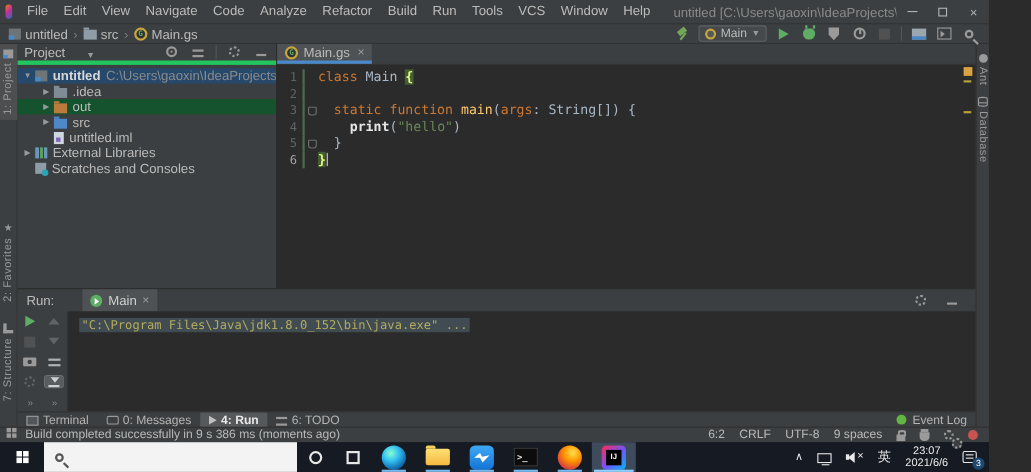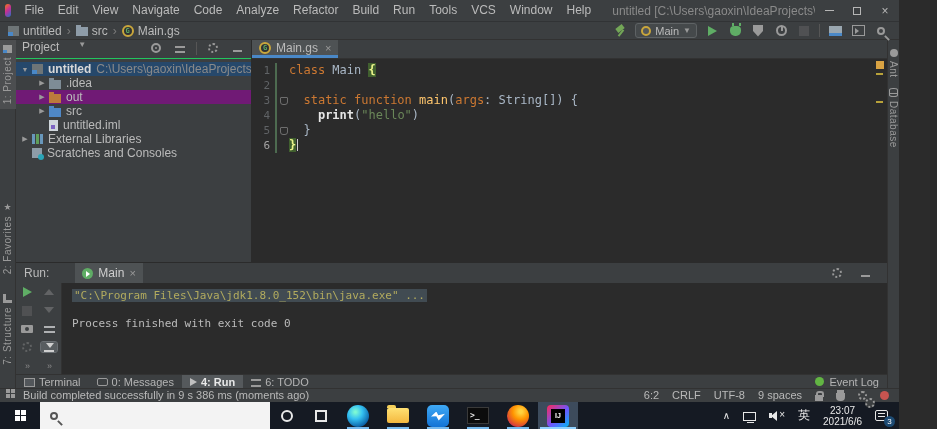--- a/index.html
+++ b/index.html
@@ -37,32 +37,32 @@
   .svert{display:flex;flex-direction:column;align-items:center;gap:4px;padding:5px 0;color:#9a9a9a;font-size:10px}
   .svert .lab{writing-mode:vertical-rl;transform:rotate(180deg);letter-spacing:.5px}
   .stripeR .svert .lab{transform:none}
   .svert.on{background:#4c4e50;width:16px}
   .sbot{margin-top:auto;display:flex;flex-direction:column;gap:10px;margin-bottom:18px}
   .center{flex:1;display:flex;flex-direction:column;min-width:0}
   .mainrow{height:222px;display:flex;flex:none}
 
   
   .project{width:236px;flex:none;background:#3c3f41;border-right:1px solid #2b2b2b;display:flex;flex-direction:column}
-  .phead{height:19px;flex:none;display:flex;align-items:flex-start;padding:0 6px;gap:19px;border-bottom:1px solid #22c55e}
+  .phead{height:19px;flex:none;display:flex;align-items:flex-end;padding:0 6px;gap:19px;border-bottom:4px solid #22c55e}
   .phead .dd{font-size:8px;color:#9a9a9a}
   .phico{margin-left:auto;display:flex;align-items:center;gap:8px}
   .ptree{flex:1;overflow:hidden;padding-top:3px}
   .trow{height:14px;display:flex;align-items:center;white-space:nowrap;padding-left:2px;color:#bbbbbb}
   .trow.lvl1{padding-left:19px}
   .tarrow{width:14px;text-align:center;font-size:7px;color:#9a9a9a;flex:none}
   .tlabel{margin-left:5px}
   .tlabel.b{font-weight:bold;color:#d8d8d8}
   .tsuffix{color:#8a8a8a;margin-left:5px}
   .trow.selected{background:#26486b}
-  .trow.hover{background:#701a75}
+  .trow.hover{background:#14532d}
 
   
   .editor{flex:1;display:flex;flex-direction:column;min-width:0;background:#2b2b2b}
   .tabbar{height:19px;flex:none;background:#3c3f41;display:flex;border-bottom:1px solid #323232}
   .etab{display:flex;align-items:center;gap:5px;padding:0 7px;background:#4e5254;border-bottom:3px solid #4a88c7;color:#bbbbbb}
   .etab .x{color:#9a9a9a;font-size:11px;margin-left:2px}
   .codewrap{flex:1;position:relative;font-family:"DejaVu Sans Mono",monospace;font-size:12px;padding-top:4px}
   .crow{height:15px;display:flex;align-items:stretch}
   .lnum{width:18px;flex:none;text-align:right;color:#606366;font-size:11px;line-height:15px}
   .lvcs{width:2px;flex:none;background:#4d6b50;margin-left:5px}
@@ -503,21 +503,20 @@
                 </span>
                 <span class="ricon sel">
                   <span class="icon i-scrollend"></span>
                 </span>
                 <span class="more">»</span>
               </div>
           </div>
           <div id="console" class="console">
               <div class="conrow"><span class="con-cmd">"C:\Program Files\Java\jdk1.8.0_152\bin\java.exe" ...</span></div>
               <div class="conrow"><span class="con-out"></span></div>
-              <div class="conrow"><span class="con-out">Process finished with exit code 0</span></div>
             </div>
         </div>
       </div>
 
       <div class="twbar">
         <div id="twtabs" style="display:flex;height:100%">
             <div class="twtab">
               <span class="icon i-termtab"></span>
               <span>Terminal</span>
             </div>

